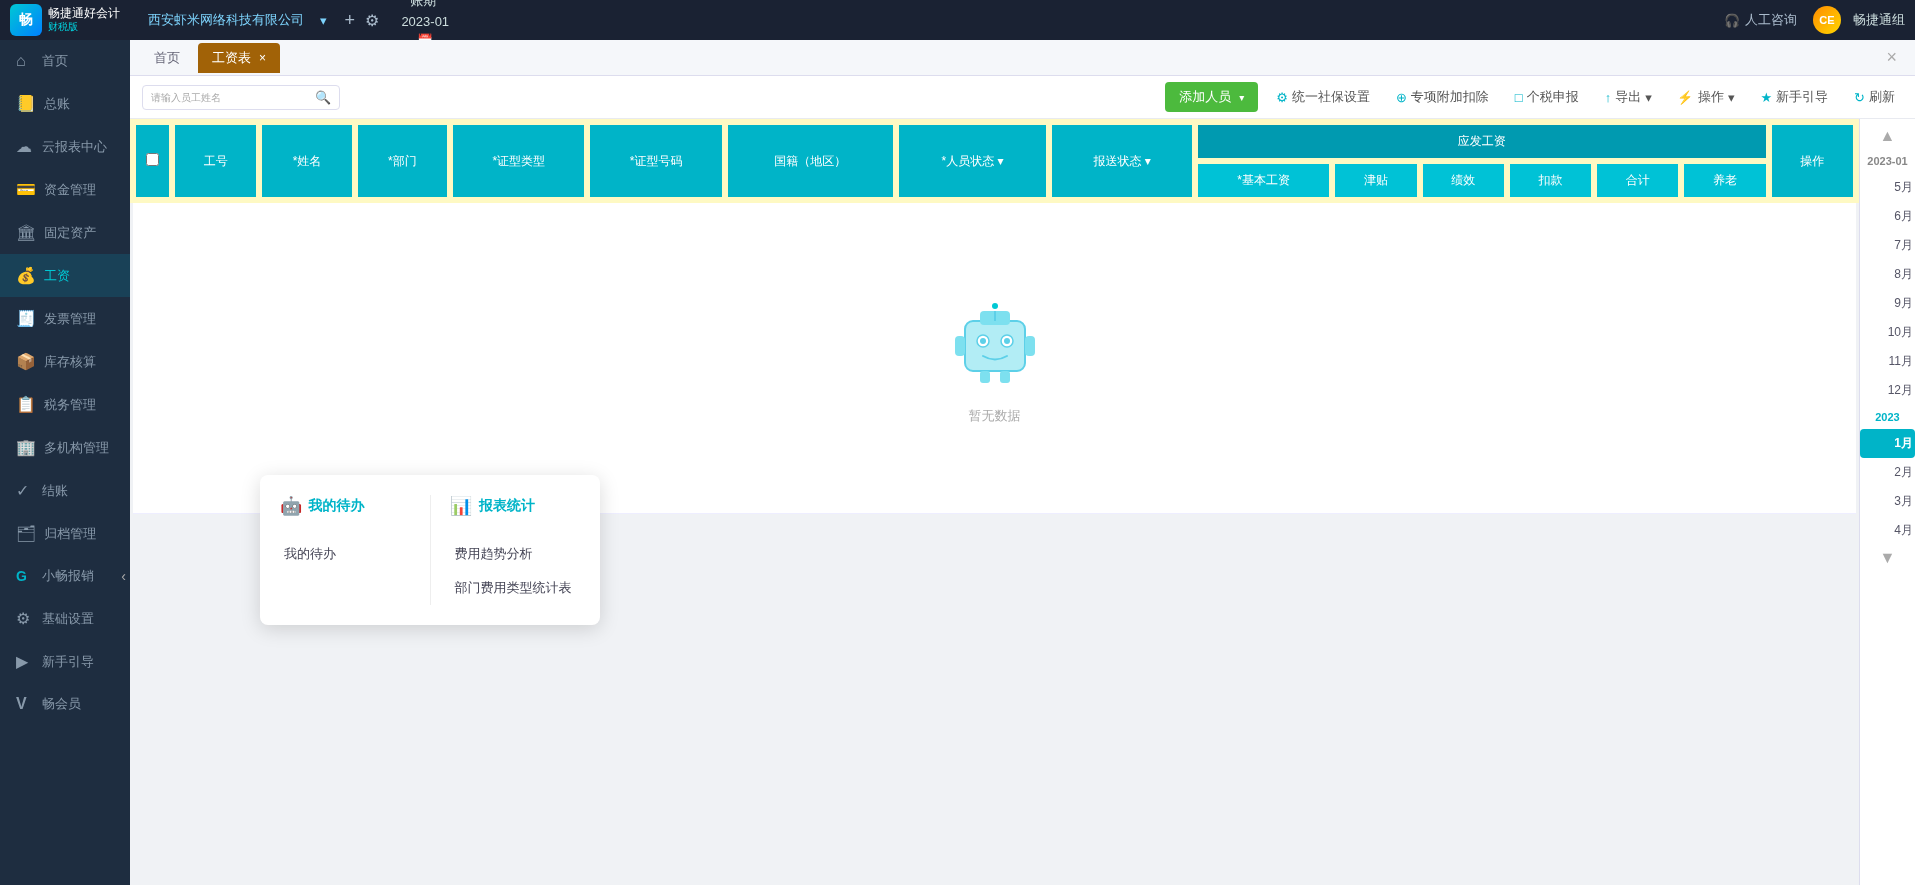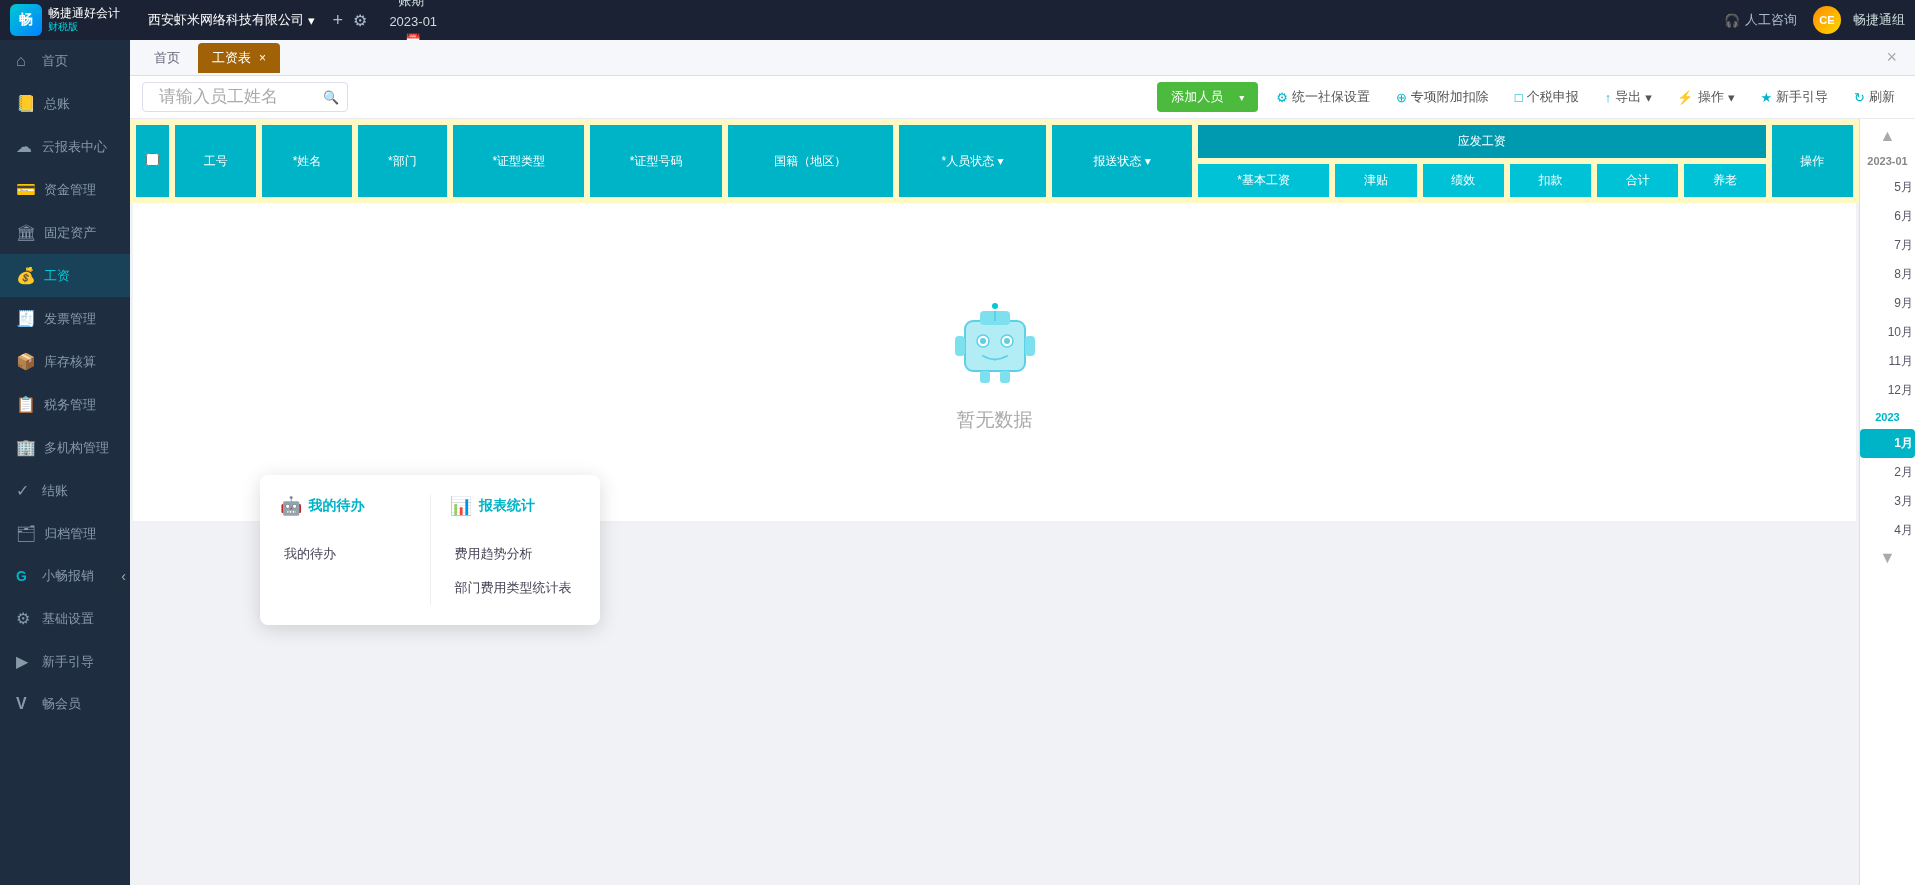--- a/index.html
+++ b/index.html
@@ -4,21 +4,21 @@
   <style>
     * { margin: 0; padding: 0; box-sizing: border-box; }
     body { font-family: 'Microsoft YaHei', Arial, sans-serif; font-size: 13px; background: #f0f2f5; overflow: hidden; width: 1915px; height: 885px; }
 
     
     .top-bar { display: flex; align-items: center; height: 40px; background: #1a2233; padding: 0 10px; gap: 10px; }
     .logo-area { display: flex; align-items: center; gap: 6px; min-width: 120px; }
     .logo-icon { width: 32px; height: 32px; background: linear-gradient(135deg, #00c8d4, #0080ff); border-radius: 6px; display: flex; align-items: center; justify-content: center; color: white; font-size: 14px; font-weight: bold; }
     .logo-text { color: white; font-size: 12px; line-height: 1.2; }
     .logo-sub { color: #00d4e0; font-size: 10px; }
-    .company-selector { display: flex; align-items: center; gap: 4px; color: #ffffff; font-size: 13px; cursor: pointer; padding: 4px 8px; border-radius: 4px; }
+    .company-selector { display: flex; align-items: center; gap: 16px; color: #7dd3fc; font-size: 13px; cursor: pointer; padding: 4px 8px; border-radius: 4px; }
     .period-btn { display: flex; align-items: center; gap: 4px; color: #cdd; font-size: 13px; cursor: pointer; padding: 4px 8px; flex-direction: column; }
     .top-right { margin-left: auto; display: flex; align-items: center; gap: 16px; }
     .service-btn { display: flex; align-items: center; gap: 4px; color: #aabbcc; font-size: 13px; cursor: pointer; }
     .user-avatar { width: 28px; height: 28px; border-radius: 50%; background: linear-gradient(135deg, #ff8c00, #ffd700); display: flex; align-items: center; justify-content: center; color: white; font-size: 11px; font-weight: bold; }
     .user-name { color: #cdd; font-size: 13px; cursor: pointer; }
 
     
     .main-layout { display: flex; height: 845px; }
 
     
@@ -32,37 +32,37 @@
     .content-area { flex: 1; display: flex; flex-direction: column; background: #f0f2f5; overflow: hidden; position: relative; }
 
     
     .tab-bar { display: flex; align-items: center; background: #f5f7fa; border-bottom: 1px solid #dde; padding: 0 10px; height: 36px; gap: 4px; }
     .tab { display: flex; align-items: center; gap: 6px; padding: 6px 14px; border-radius: 4px 4px 0 0; font-size: 13px; cursor: pointer; color: #667; }
     .tab.active { background: #a16207; color: white; }
 
     
     .toolbar { display: flex; align-items: center; padding: 6px 12px; background: white; border-bottom: 1px solid #e8eaf0; gap: 8px; }
     .search-box { display: flex; align-items: center; border: 1px solid #dde; border-radius: 4px; padding: 4px 8px; gap: 4px; background: white; }
-    .search-input { border: none; outline: none; font-size: 17px; color: #333; width: 160px; margin-left: 8px; }
+    .search-input { border: none; outline: none; font-size: 10px; color: #333; width: 160px; }
     .search-input::placeholder { color: #aaa; }
     .toolbar-spacer { flex: 1; }
     .toolbar-right { display: flex; align-items: center; gap: 10px; }
-    .btn-add { background: #4cba3d; color: white; border: none; border-radius: 4px; padding: 6px 14px; font-size: 13px; cursor: pointer; display: flex; align-items: center; gap: 16px; }
+    .btn-add { background: #4cba3d; color: white; border: none; border-radius: 4px; padding: 6px 14px; font-size: 13px; cursor: pointer; display: flex; align-items: center; gap: 8px; }
     .btn-add .arrow { font-size: 10px; }
     .toolbar-action { display: flex; align-items: center; gap: 4px; color: #555; font-size: 13px; cursor: pointer; padding: 4px 8px; border-radius: 4px; }
     .toolbar-action .icon { color: #00b4c8; }
 
     
     .table-container { flex: 1; overflow: auto; position: relative; }
     .salary-table { width: 100%; border-collapse: collapse; }
     .salary-table thead tr { background: #00b4c8; color: white; }
     .salary-table thead th { padding: 8px 10px; font-size: 12px; font-weight: normal; text-align: center; border: 6px solid #fef9c3; white-space: nowrap; }
     .salary-table .sub-header { background: #00c2d6; }
     .salary-table tbody tr { background: white; }
-    .salary-table tbody td { padding: 8px 10px; border-bottom: 1px solid #eef; font-size: 19px; text-align: left; }
+    .salary-table tbody td { padding: 8px 10px; border-bottom: 1px solid #eef; font-size: 13px; text-align: left; }
     .col-checkbox { width: 36px; }
 
     
     .empty-state { display: flex; flex-direction: column; align-items: center; justify-content: center; padding: 80px 20px; color: #aaa; }
     .empty-icon { width: 100px; height: 100px; margin-bottom: 16px; }
     .popup-menu { position: absolute; left: 130px; bottom: 260px; background: white; border-radius: 8px; box-shadow: 0 4px 20px rgba(0,0,0,0.15); padding: 20px; width: 340px; z-index: 200; display: flex; gap: 20px; }
     .popup-col { flex: 1; }
     .popup-col-header { display: flex; align-items: center; gap: 6px; color: #00b4c8; font-size: 14px; font-weight: bold; margin-bottom: 12px; padding-bottom: 8px; }
     .popup-col-header .col-icon { font-size: 18px; }
     .popup-item { padding: 8px 4px; color: #445; font-size: 13px; cursor: pointer; border-radius: 4px; }

